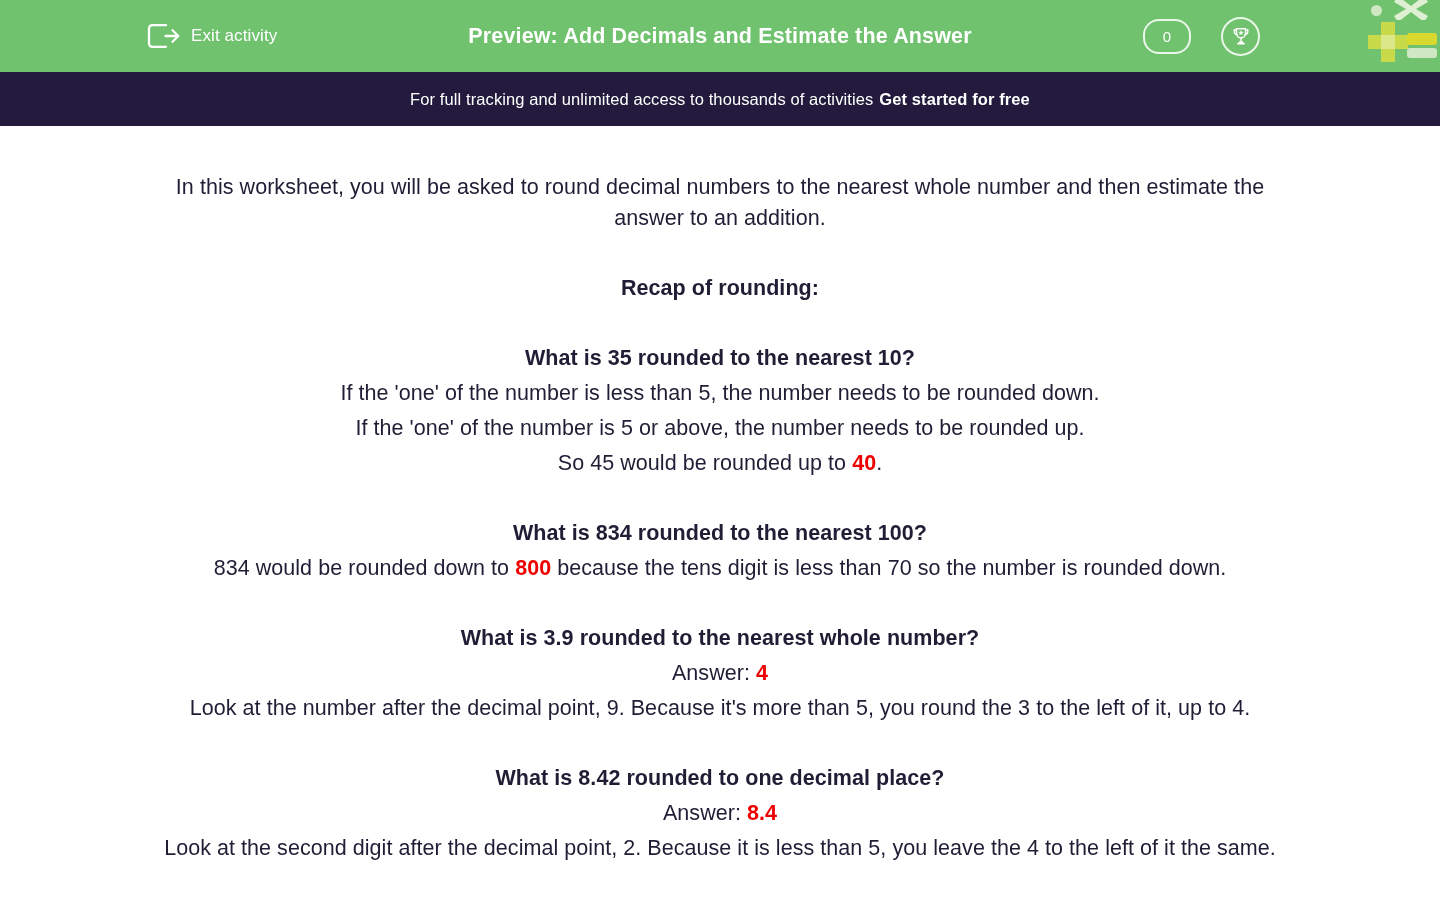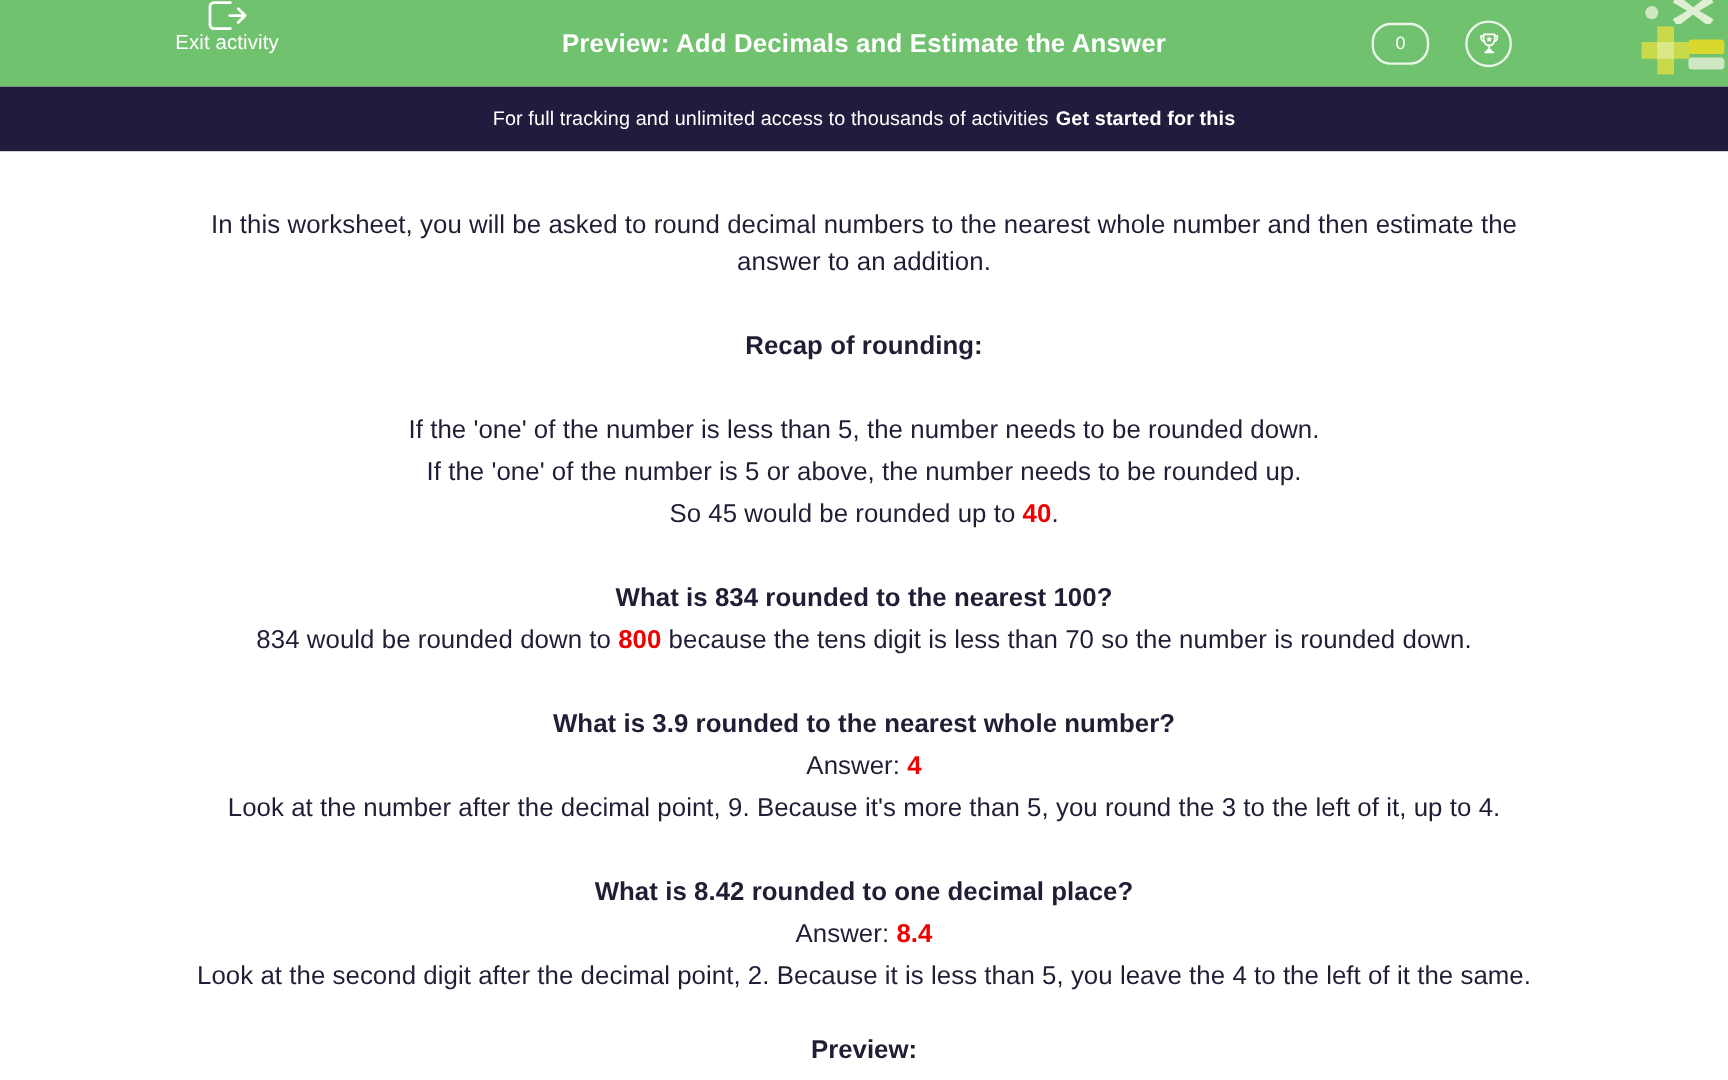--- a/index.html
+++ b/index.html
@@ -23,23 +23,23 @@
     align-items: center;
     overflow: hidden;
   }
   .exit-activity {
     position: absolute;
     left: 146px;
     top: 0;
     height: 72px;
     display: flex;
     align-items: center;
+    gap: 11px;
     cursor: pointer;
     text-decoration: none;
-    flex-direction: column;
   }
   .exit-icon { width: 34px; height: 26px; display: block; }
   .exit-label {
     color: #ffffff;
     font-size: 17px;
     font-weight: 400;
     letter-spacing: .1px;
     white-space: nowrap;
   }
   .header-title {
@@ -191,33 +191,34 @@
     <i class="d-plus-v"></i>
     <i class="d-plus-h"></i>
     <i class="d-plus-ov"></i>
     <i class="d-bar1"></i>
     <i class="d-bar2"></i>
   </div>
 </div>
 
 <div class="promo">
   <span>For full tracking and unlimited access to thousands of activities</span>
-  <a class="promo-cta">Get started for this</a>
+  <a class="promo-cta">Get started for free</a>
 </div>
 
 <div class="worksheet">
 
   <p class="ws-line">In this worksheet, you will be asked to round decimal numbers to the nearest whole number and then estimate the answer to an addition.</p>
 
   <div class="ws-gap-lg"></div>
 
   <p class="ws-line bold">Recap of rounding:</p>
 
   <div class="ws-gap-lg"></div>
 
+  <p class="ws-line bold">What is 35 rounded to the nearest 10?</p>
   <p class="ws-line">If the 'one' of the number is less than 5, the number needs to be rounded down.</p>
   <p class="ws-line">If the 'one' of the number is 5 or above, the number needs to be rounded up.</p>
   <p class="ws-line">
     <span>So 45 would be rounded up to </span><span class="answer">40</span><span>.</span>
   </p>
 
   <div class="ws-gap-sm"></div>
 
   <p class="ws-line bold">What is 834 rounded to the nearest 100?</p>
   <p class="ws-line">

